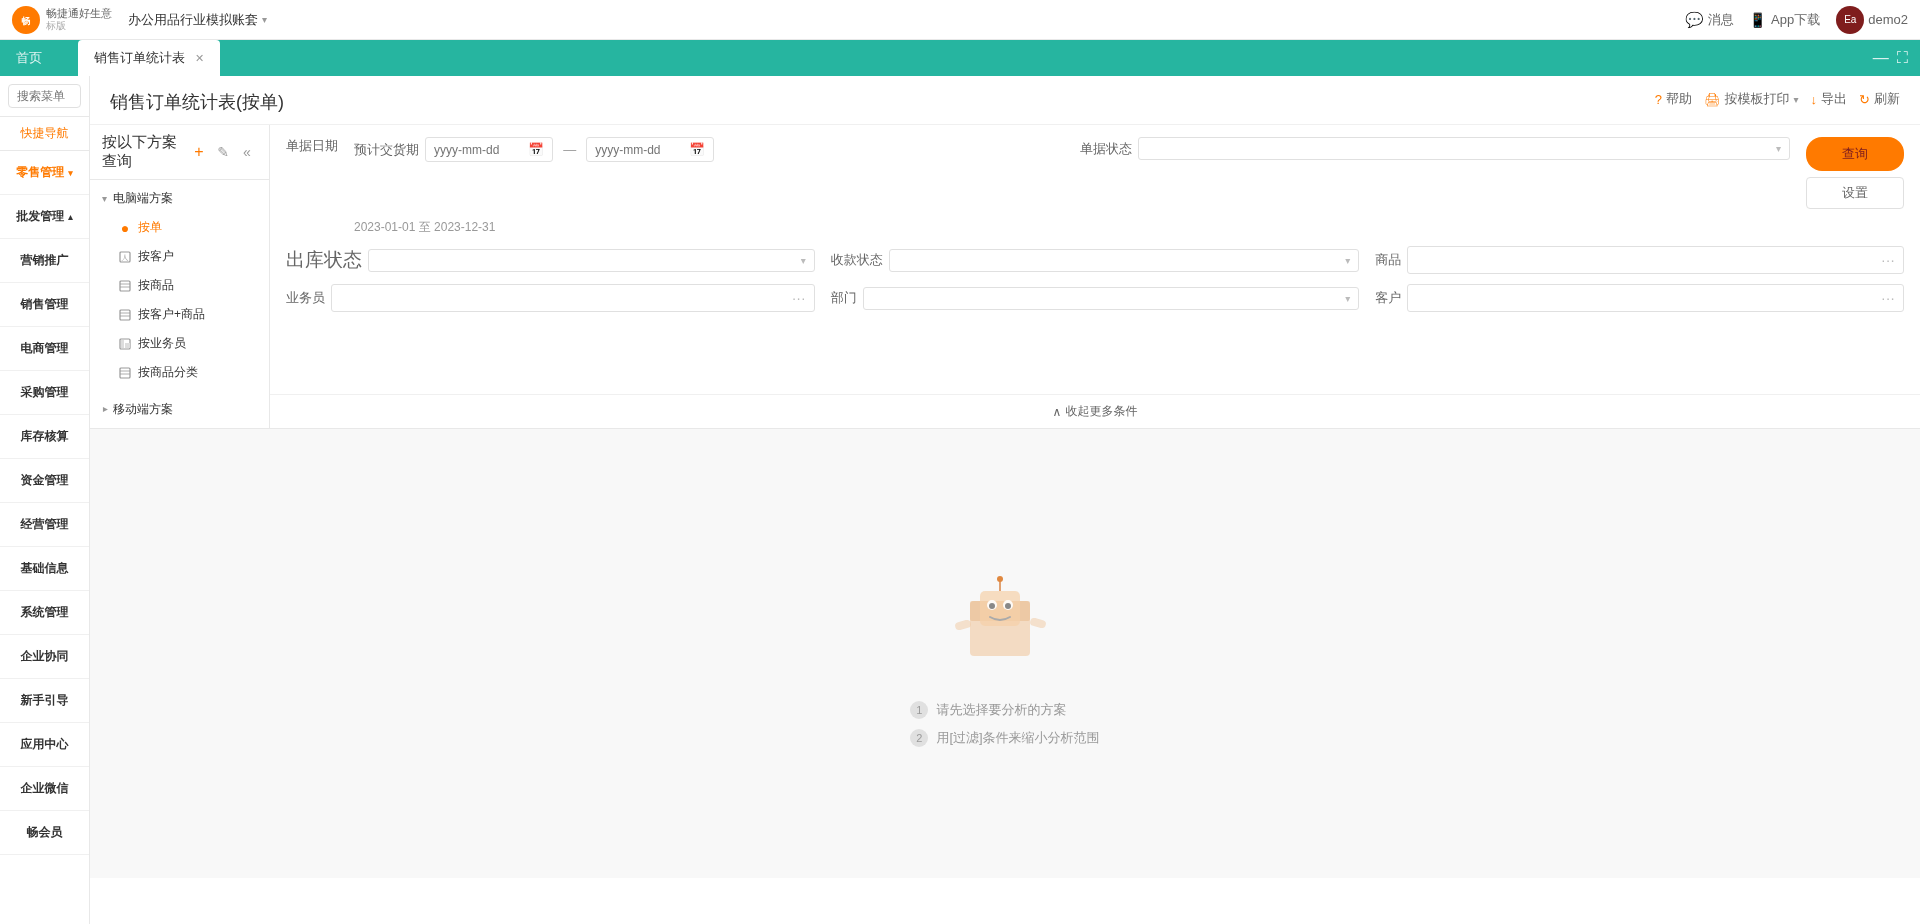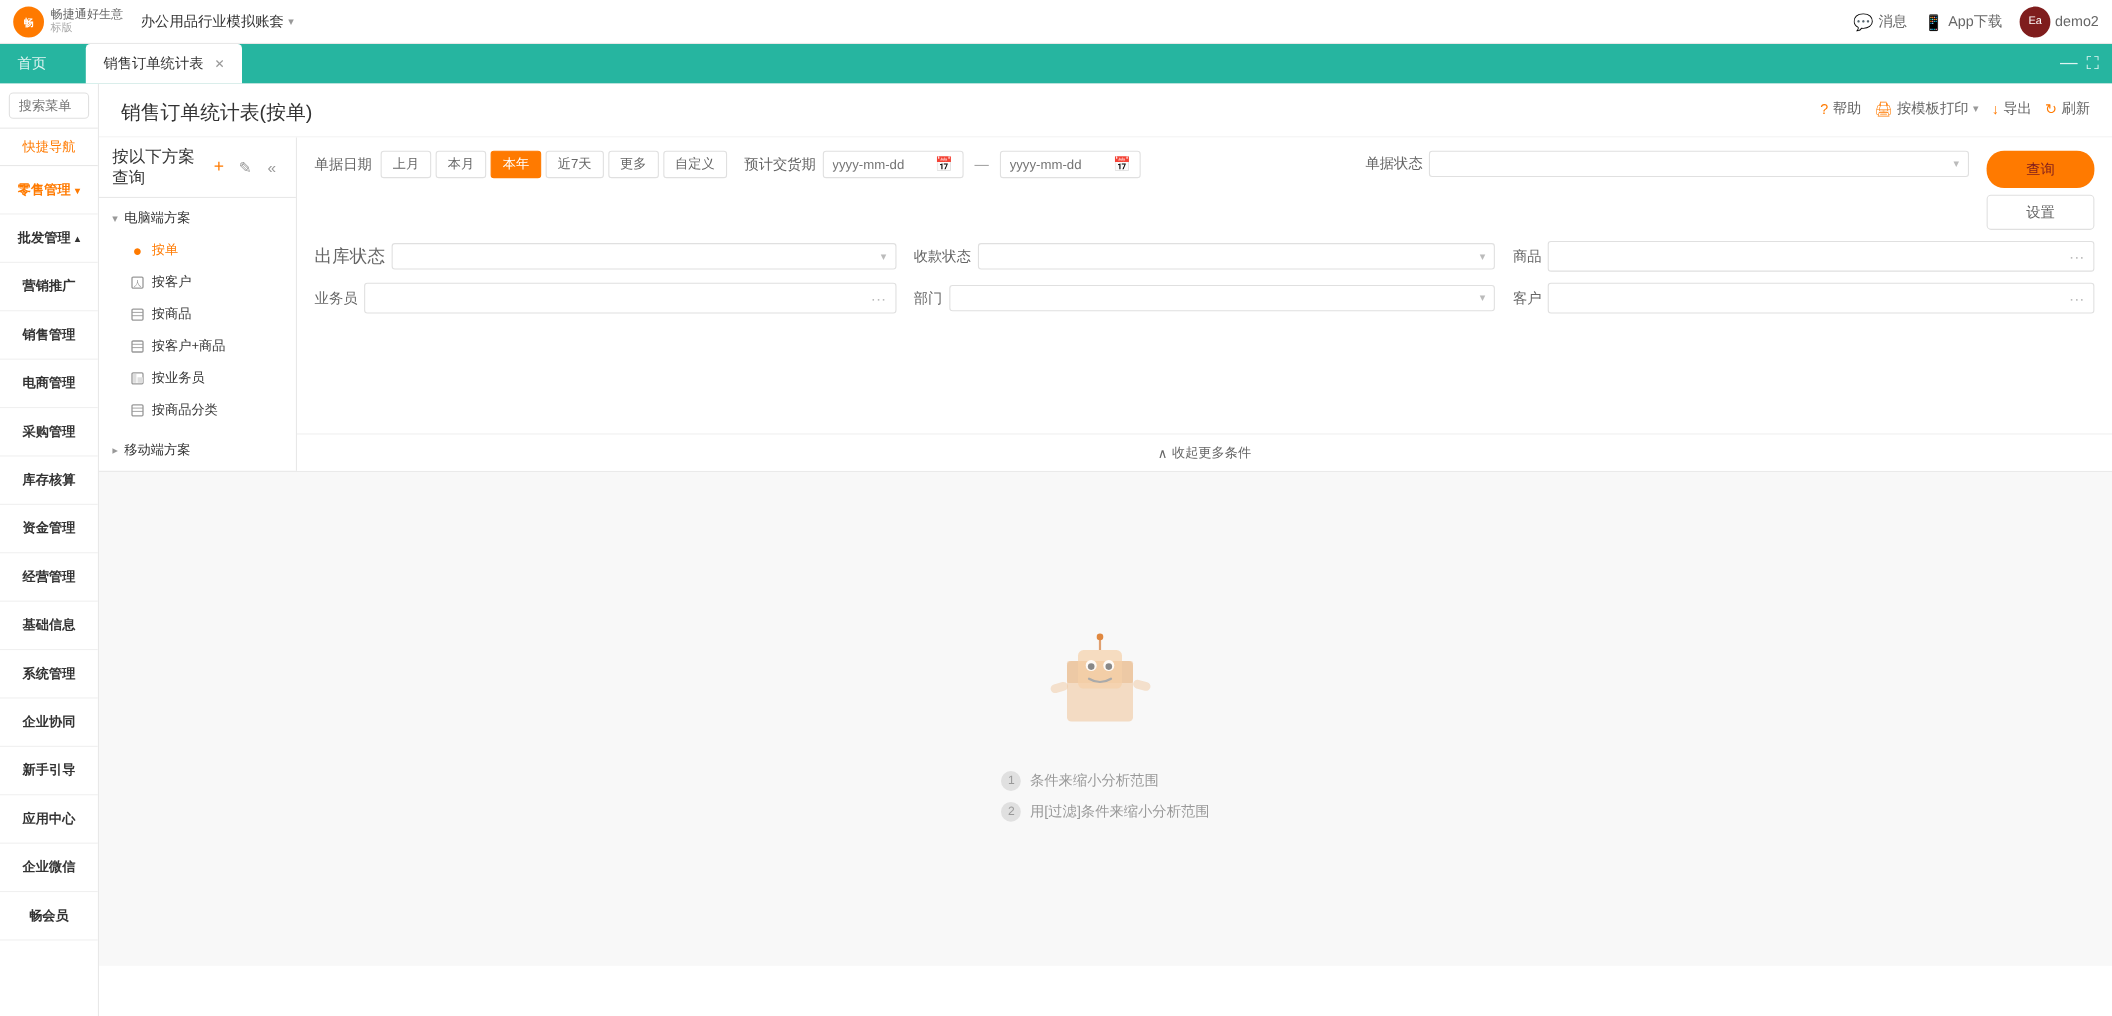--- a/index.html
+++ b/index.html
@@ -609,28 +609,20 @@
           </div>
         </div>
 
         <div style="flex:1;display:flex;flex-direction:column;">
           <div class="right-filter">
 
             <div style="display:flex;align-items:flex-start;gap:16px;margin-bottom:10px;">
 
               <div style="display:flex;align-items:center;gap:8px;flex-shrink:0;">
                 <span style="font-size:13px;color:#666;white-space:nowrap;">单据日期</span>
-                <div style="display:flex;align-items:center;gap:4px;">
-                  <button class="date-btn">上月</button>
-                  <button class="date-btn">本月</button>
-                  <button class="date-btn active">本年</button>
-                  <button class="date-btn">近7天</button>
-                  <button class="date-btn">更多</button>
-                  <button class="date-btn">自定义</button>
-                </div>
               </div>
 
               <div style="display:flex;align-items:center;gap:6px;flex:1;">
                 <span style="font-size:13px;color:#666;white-space:nowrap;">预计交货期</span>
                 <div class="date-picker-box">
                   <input type="text" placeholder="yyyy-mm-dd" style="">
                   <span class="date-icon">📅</span>
                 </div>
                 <span class="dash">—</span>
                 <div class="date-picker-box">
@@ -648,24 +640,27 @@
                   </div>
                 </div>
               </div>
 
               <div style="display:flex;flex-direction:column;gap:6px;flex-shrink:0;">
                 <button class="query-btn">查询</button>
                 <button class="setting-btn">设置</button>
               </div>
             </div>
 
+            <div style="margin-bottom:10px;margin-left:68px;">
+              <span style="font-size:12px;color:#999;">2023-01-01 至 2023-12-31</span>
+            </div>
 
             <div style="display:flex;align-items:center;gap:16px;margin-bottom:10px;">
               <div style="display:flex;align-items:center;gap:6px;flex:1;">
-                <span style="font-size:16px;color:#666;white-space:nowrap;">出库状态</span>
+                <span style="font-size:19px;color:#666;white-space:nowrap;">出库状态</span>
                 <div class="select-box" style="flex:1;">
                   <span class="select-box-text"></span>
                   <span class="select-box-arrow">▾</span>
                 </div>
               </div>
               <div style="display:flex;align-items:center;gap:6px;flex:1;">
                 <span style="font-size:13px;color:#666;white-space:nowrap;">收款状态</span>
                 <div class="select-box" style="flex:1;">
                   <span class="select-box-text"></span>
                   <span class="select-box-arrow">▾</span>
@@ -735,21 +730,21 @@
               <line x1="55" y1="30" x2="55" y2="20" stroke="#e0a070" stroke-width="2"></line>
               <circle cx="55" cy="18" r="3" fill="#e08840"></circle>
 
               <rect x="10" y="60" width="16" height="8" rx="4" fill="#f0c8a0" opacity="0.5" transform="rotate(-15 18 64)"></rect>
               <rect x="85" y="58" width="16" height="8" rx="4" fill="#f0c8a0" opacity="0.5" transform="rotate(15 93 62)"></rect>
             </svg>
           </div>
           <div style="display:flex;flex-direction:column;gap:10px;">
             <div style="display:flex;align-items:center;gap:8px;">
               <span style="width:18px;height:18px;border-radius:50%;background:#e0e0e0;display:inline-flex;align-items:center;justify-content:center;font-size:11px;color:#999;flex-shrink:0;">1</span>
-              <span style="font-size:13px;color:#999;">条件来缩小分析范围</span>
+              <span style="font-size:13px;color:#999;">请先选择要分析的方案</span>
             </div>
             <div style="display:flex;align-items:center;gap:8px;">
               <span style="width:18px;height:18px;border-radius:50%;background:#e0e0e0;display:inline-flex;align-items:center;justify-content:center;font-size:11px;color:#999;flex-shrink:0;">2</span>
               <span style="font-size:13px;color:#999;">用[过滤]条件来缩小分析范围</span>
             </div>
           </div>
         </div>
       </div>
 
     </div>

